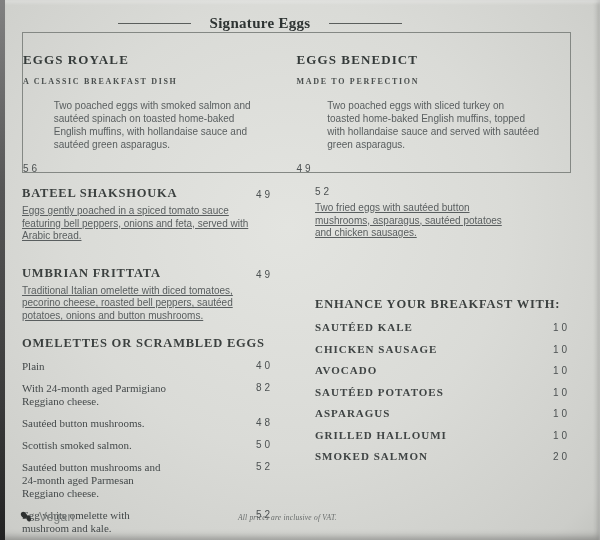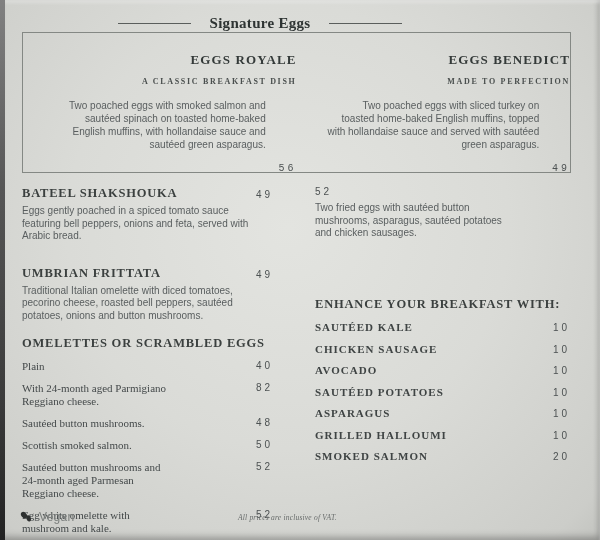--- a/index.html
+++ b/index.html
@@ -24,41 +24,41 @@
   .page-title{
     margin:0;font-size:15px;font-weight:600;letter-spacing:.3px;color:#2e3433;
     font-family:"Liberation Serif", serif;white-space:nowrap;
   }
   
   .featured-box{
     position:absolute;left:22px;top:32px;width:547px;height:139px;
     border:1px solid #848884;
     display:flex;
   }
-  .featured-col{flex:1 1 50%;text-align:right;padding-top:19px;}
+  .featured-col{flex:1 1 50%;text-align:left;padding-top:19px;}
   .featured-name{font-size:13px;font-weight:600;letter-spacing:1.1px;color:#343a39;}
   .featured-tagline{font-size:8px;font-weight:600;letter-spacing:1.7px;color:#4a4f4e;margin-top:9px;}
   .featured-desc{
     font-family:"Liberation Sans", sans-serif;font-size:10px;line-height:13px;
     color:#595e5f;width:212px;margin:13px auto 0;
   }
   .price{font-family:"Liberation Sans", sans-serif;font-size:10px;letter-spacing:3px;color:#4c5152;white-space:nowrap;}
-  .featured-price{margin-top:12px;font-family:Liberation Mono, monospace;}
+  .featured-price{margin-top:12px;}
   
   .col{position:absolute;top:180px;}
   .col-left{left:22px;width:251px;}
   .col-right{left:315px;width:255px;}
   .dish{margin-top:6px;}
   .dish + .dish{margin-top:23px;}
   .dish-header{display:flex;align-items:flex-end;justify-content:space-between;}
   .dish-name{font-size:12.5px;font-weight:600;letter-spacing:.8px;line-height:14px;color:#3b403f;}
   .col-right .dish-name{max-width:175px;}
   .dish-desc{
     font-family:"Liberation Sans", sans-serif;font-size:10px;line-height:12.6px;
-    color:#595e5f;margin-top:5px;max-width:238px;
+    color:#595e5f;margin-top:5px;max-width:238px;text-decoration:underline;
   }
   .col-right .dish-desc{max-width:192px;}
   .section-heading{font-size:12.5px;font-weight:600;letter-spacing:.8px;color:#3b403f;}
   .omelettes-section{margin-top:13px;}
   .omelette-list .item-row{display:flex;align-items:flex-start;justify-content:space-between;margin-top:9px;}
   .omelette-list .item-label{font-size:11px;line-height:13px;color:#44494a;max-width:150px;}
   .enhance-section{margin-top:57px;}
   .enhance-list .item-row{display:flex;align-items:flex-end;justify-content:space-between;margin-top:10.5px;}
   .enhance-list .item-label{font-size:11px;font-weight:600;letter-spacing:1px;line-height:11px;color:#3f4444;}
   

